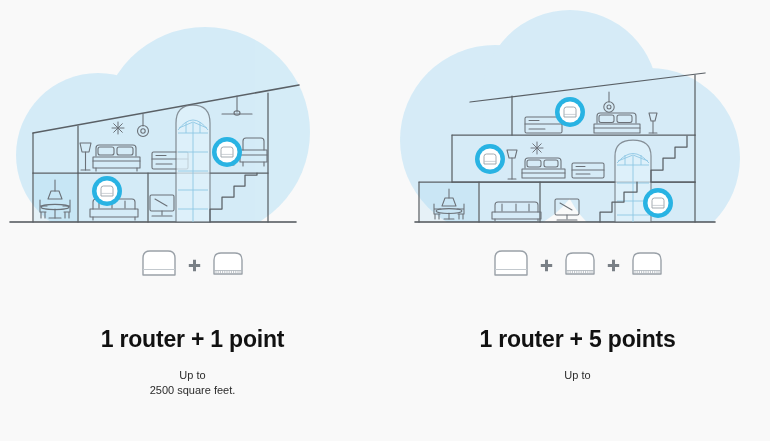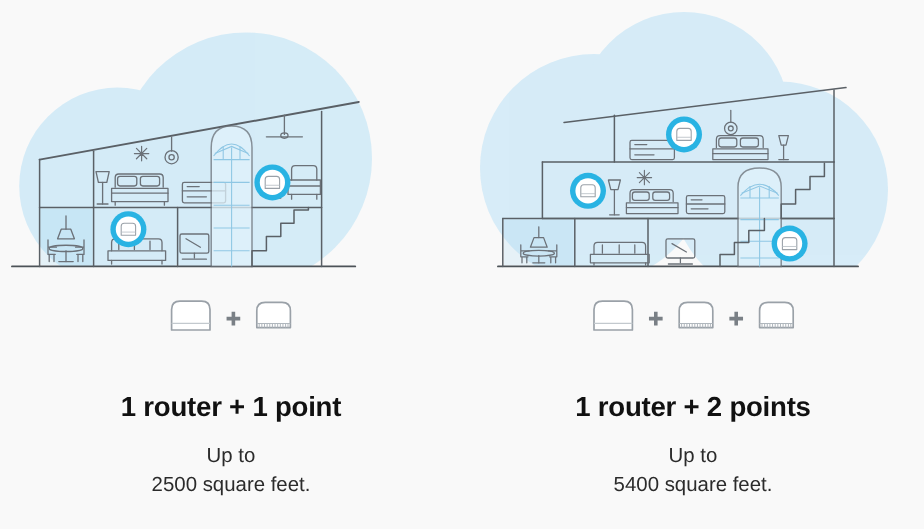--- a/index.html
+++ b/index.html
@@ -29,21 +29,21 @@
   .plus svg{display:block;}
 
   .caption{
     position:absolute;left:0;top:326px;width:385px;text-align:center;
   }
   .cap-title{
     font-size:23px;font-weight:bold;color:#111;letter-spacing:-0.2px;
     line-height:1.2;margin:0 0 14px 0;
   }
   .cap-sub{
-    font-size:17px;color:#2b2b2b;line-height:1.42;margin:12px;
+    font-size:11px;color:#2b2b2b;line-height:1.42;margin:12px;
   }
   .cap-sub span{display:block;}
 </style>
 </head>
 <body>
 
 <div class="stage">
 
   <div class="panel left">
 
@@ -443,21 +443,20 @@
             <path d="M24.8 20.5 L24.8 24"></path>
               <path d="M27 20.5 L27 24"></path>
               <path d="M29 20.5 L29 24"></path>
           </g>
           <path d="M3 20.5 L31 20.5" stroke="#b0b7bd" stroke-width="0.85"></path>
         </svg>
       </span>
     </div>
 
     <div class="caption">
-      <p class="cap-title">1 router + 2 points</p>
+      <p class="cap-title">1 router + 5 points</p>
       <p class="cap-sub">
         <span>Up to</span>
-        <span>5400 square feet.</span>
       </p>
     </div>
   </div>
 
 </div>
 
 </body></html>

